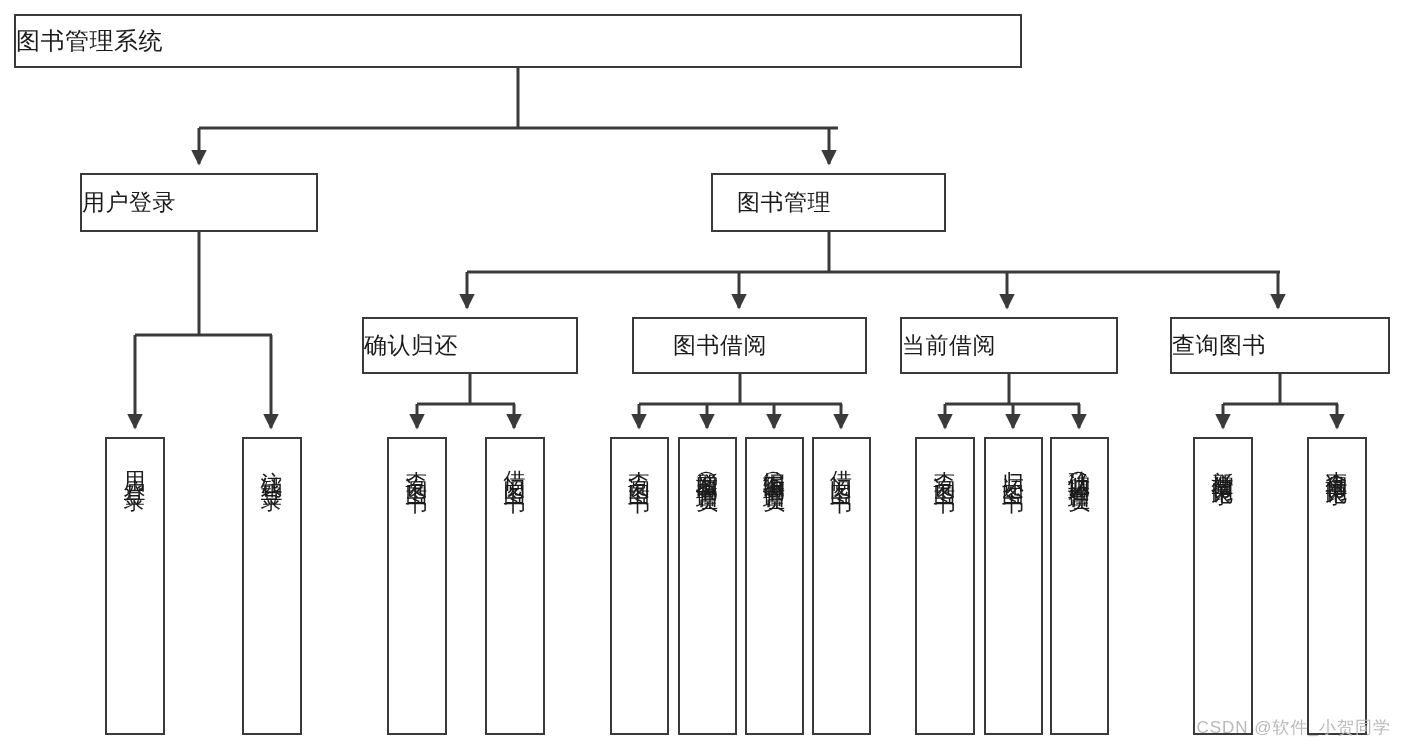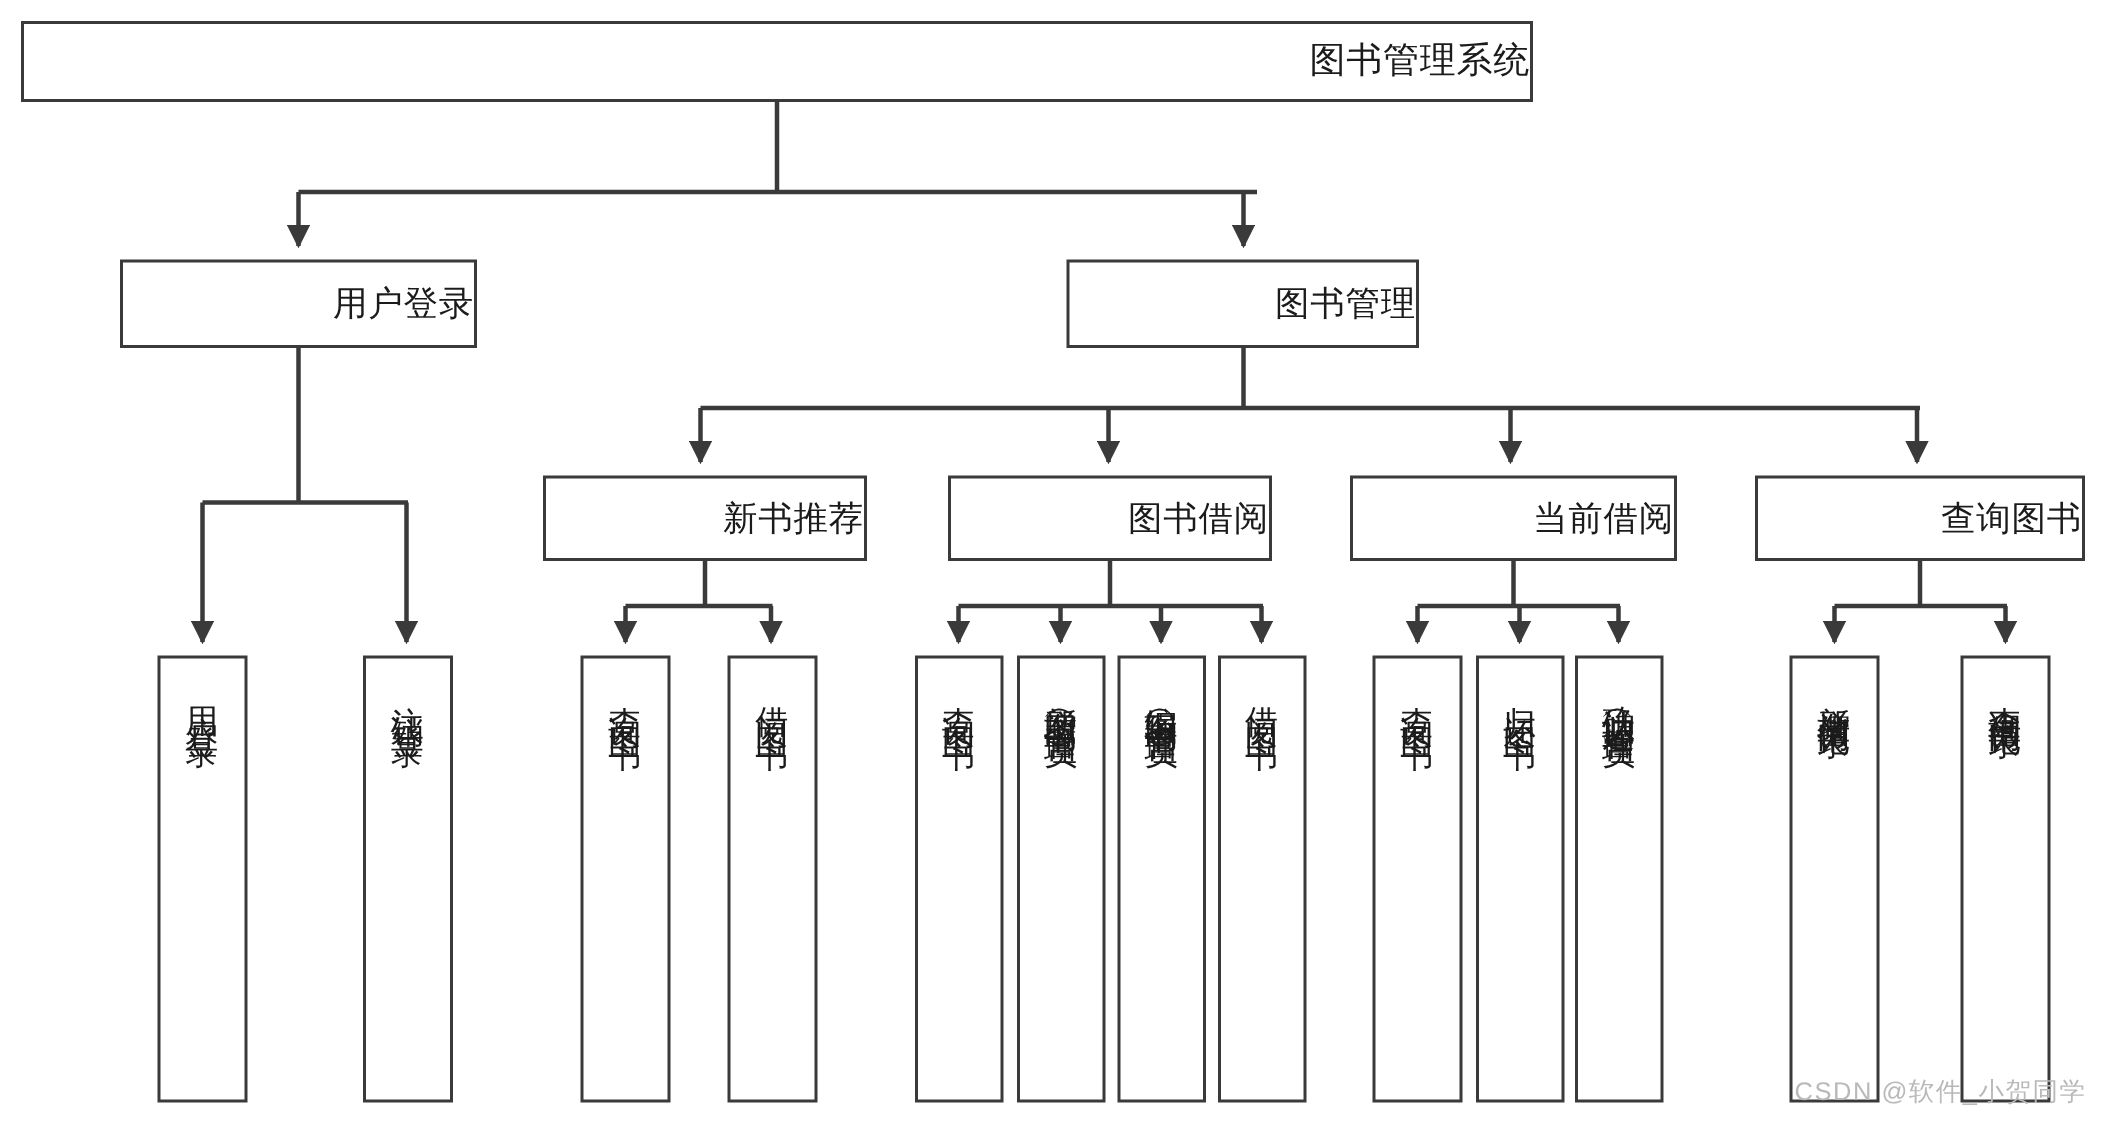--- a/index.html
+++ b/index.html
@@ -26,21 +26,21 @@
     height: 747px;
     pointer-events: none;
   }
   .node {
     position: absolute;
     box-sizing: border-box;
     border: 2px solid #3a3a3a;
     background: #ffffff;
     display: flex;
     align-items: center;
-    justify-content: flex-end;
+    justify-content: flex-start;
     color: #1b1b1b;
   }
   .node-h {
     font-size: 23px;
     letter-spacing: 0.5px;
     line-height: 1.2;
   }
   .node-root {
     font-size: 24px;
   }
@@ -134,23 +134,23 @@
   </div>
 
   <div class="node node-h" style="left:80px; top:173px; width:238px; height:59px;">
     <span>用户登录</span>
   </div>
   <div class="node node-h" style="left:711px; top:173px; width:235px; height:59px;padding-left:24px;">
     <span>图书管理</span>
   </div>
 
   <div class="node node-h" style="left:362px; top:317px; width:216px; height:57px;">
-    <span>新书推荐</span>
-  </div>
-  <div class="node node-h" style="left:632px; top:317px; width:216px; height:57px;">
+    <span>确认归还</span>
+  </div>
+  <div class="node node-h" style="left:632px; top:317px; width:235px; height:57px;padding-left:39px;">
     <span>图书借阅</span>
   </div>
   <div class="node node-h" style="left:900px; top:317px; width:218px; height:57px;">
     <span>当前借阅</span>
   </div>
   <div class="node node-h" style="left:1170px; top:317px; width:220px; height:57px;">
     <span>查询图书</span>
   </div>
 
   <div class="node node-v" style="left:105px; top:437px; width:60px; height:298px;">

